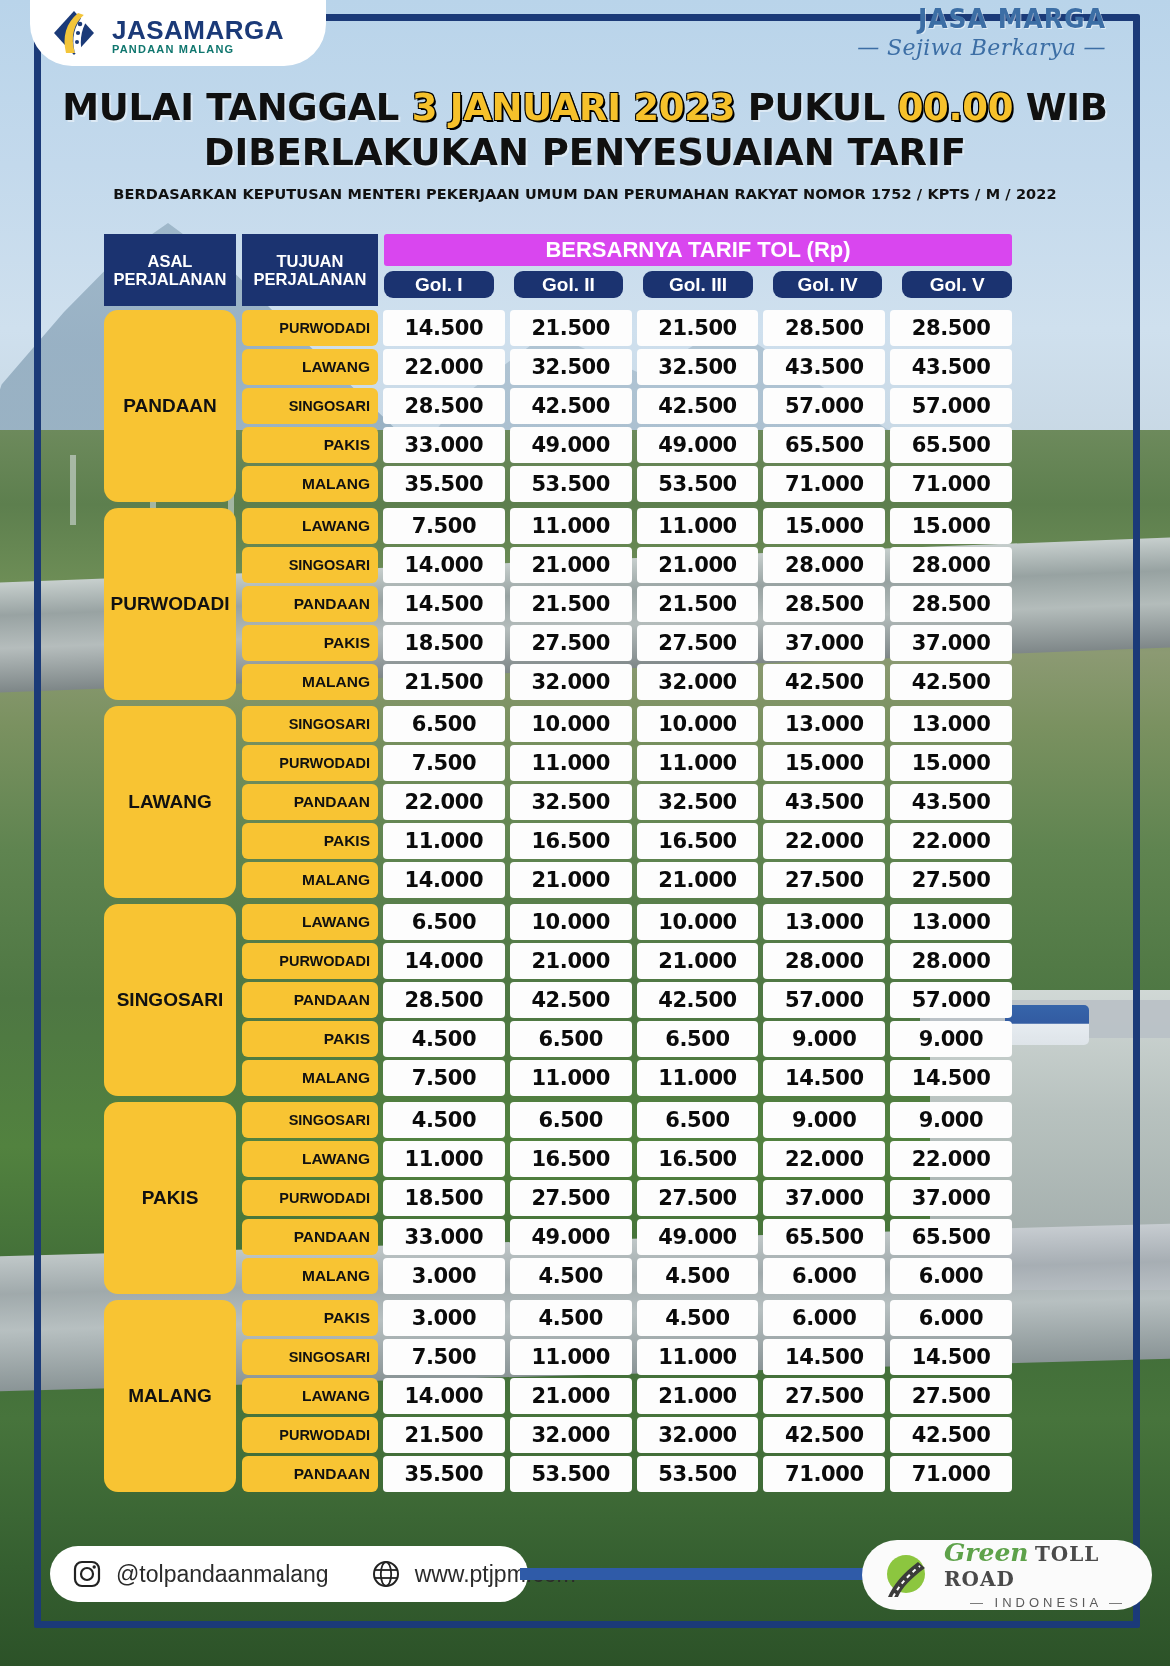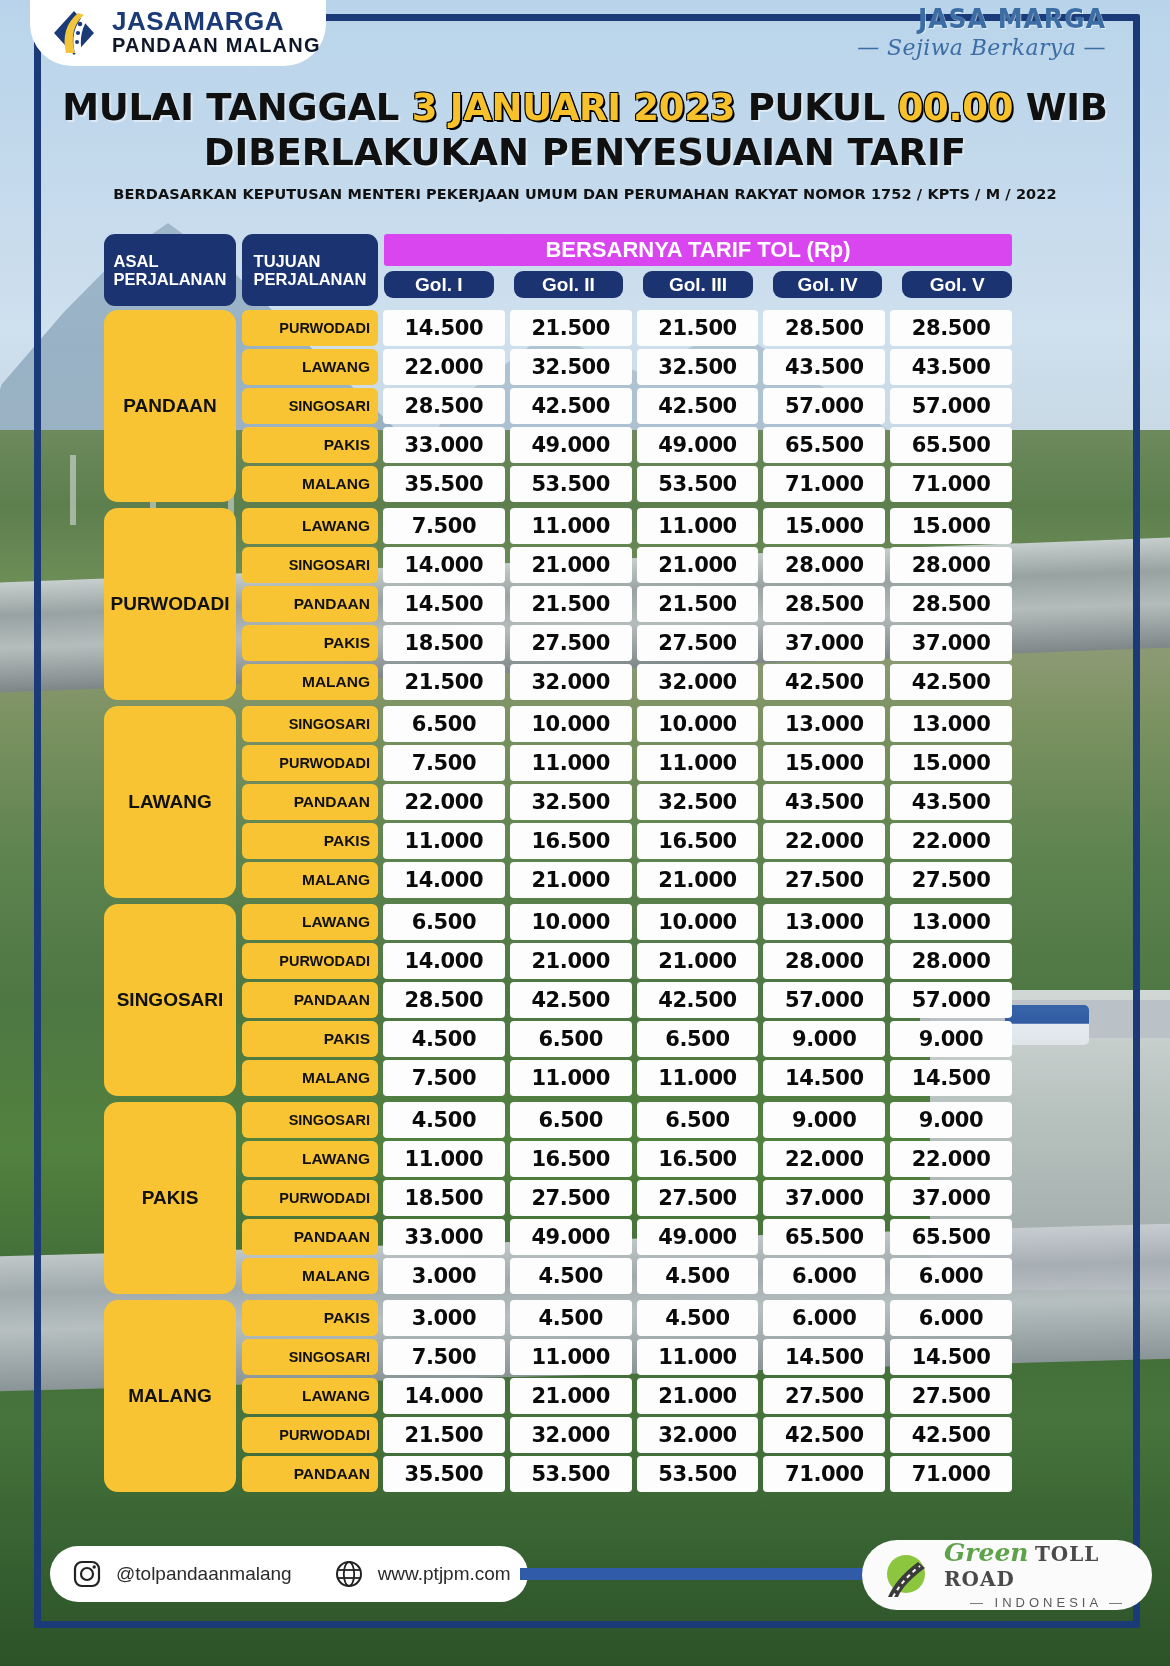--- a/index.html
+++ b/index.html
@@ -94,21 +94,21 @@
     position: absolute; left: 30px; top: -14px; width: 296px; height: 80px;
     background: #ffffff; border-radius: 0 0 42px 42px;
     display: flex; align-items: flex-end; padding: 0 0 9px 18px; gap: 10px;
   }
   .logo-mark { width: 54px; height: 50px; flex: 0 0 auto; }
   .logo-text { line-height: 1; padding-bottom: 2px; }
   .logo-text .l1 {
     font-size: 26px; font-weight: 700; color: #1b3a78; letter-spacing: .5px;
   }
   .logo-text .l2 {
-    font-size: 20px; font-weight: 700; color: #0f172a; letter-spacing: 1.2px; margin-top: 1px;
+    font-size: 11px; font-weight: 700; color: #0f766e; letter-spacing: 1.2px; margin-top: 1px;
   }
 
   .tagline {
     position: absolute; right: 64px; top: 4px; width: 290px; text-align: right;
     color: #3c6ea5;
   }
   .tagline .t1 {
     font-size: 25px; font-weight: 700; letter-spacing: 1px;
     font-family: "DejaVu Sans", sans-serif;
     text-shadow: 1px 1px 0 rgba(255,255,255,.55);
@@ -147,22 +147,22 @@
     letter-spacing: .1px;
     font-family: "DejaVu Sans", sans-serif;
   }
 
   
   .table-wrap {
     position: absolute; left: 104px; top: 234px; width: 908px;
   }
   .thead { display: flex; gap: 6px; align-items: stretch; }
   .th-blue {
-    background: #1b3370; color: #fff; border-radius: 11px;
-    display: flex; align-items: center; justify-content: center; text-align: left;
+    background: #1b3370; color: #fff; border-radius: 0;
+    display: flex; align-items: center; justify-content: center; text-align: center;
     font-weight: 700; line-height: 1.12;
   }
   .th-asal   { width: 132px; height: 72px; font-size: 16.5px; }
   .th-tujuan { width: 136px; height: 72px; font-size: 16.5px; }
   .th-right  { flex: 1; display: flex; flex-direction: column; gap: 5px; }
   .th-title  {
     background: #d946ef; color: #fff; border-radius: 3px; height: 32px;
     display: flex; align-items: center; justify-content: center;
     font-size: 22px; font-weight: 700;
   }
@@ -197,21 +197,21 @@
     font-family: "DejaVu Sans", sans-serif;
     letter-spacing: -.4px;
   }
 
   
   .footer-pill {
     position: absolute; left: 50px; top: 1546px; width: 478px; height: 56px;
     background: #fff; border-radius: 28px;
     display: flex; align-items: center; gap: 14px; padding-left: 22px;
   }
-  .footer-pill .txt { font-size: 19px; color: #2b2b2b; font-weight: 400; }
+  .footer-pill .txt { font-size: 23px; color: #2b2b2b; font-weight: 400; }
   .ig-icon, .web-icon { width: 30px; height: 30px; flex: 0 0 auto; }
   .footer-bar {
     position: absolute; left: 520px; top: 1568px; width: 360px; height: 12px;
     background: #2f5ba8;
   }
   .gtr-pill {
     position: absolute; left: 862px; top: 1540px; width: 290px; height: 70px;
     background: #fbfbfb; border-radius: 35px;
     display: flex; align-items: center; gap: 10px; padding-left: 16px;
   }

